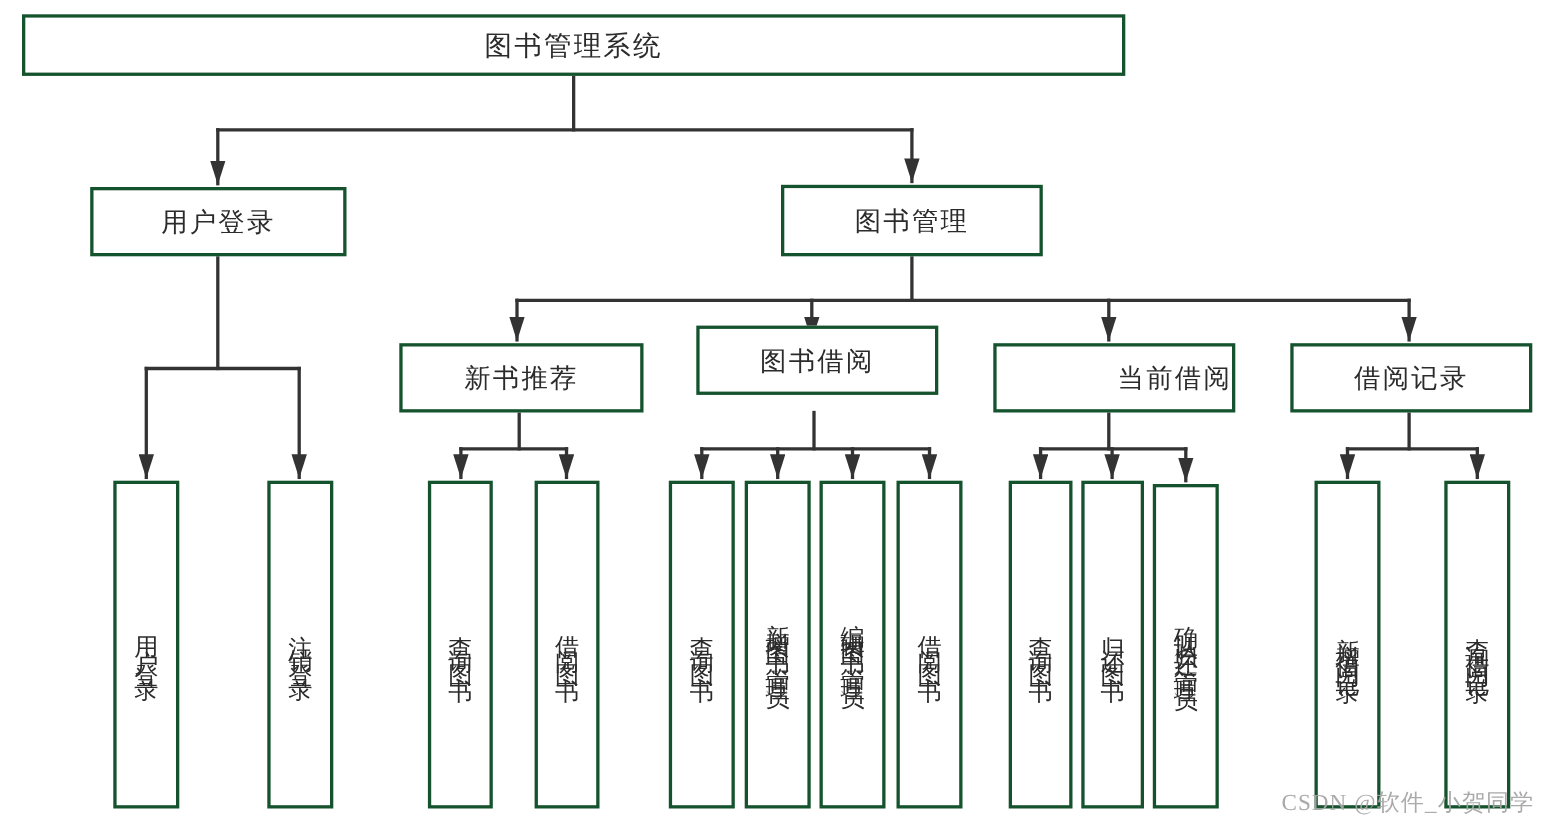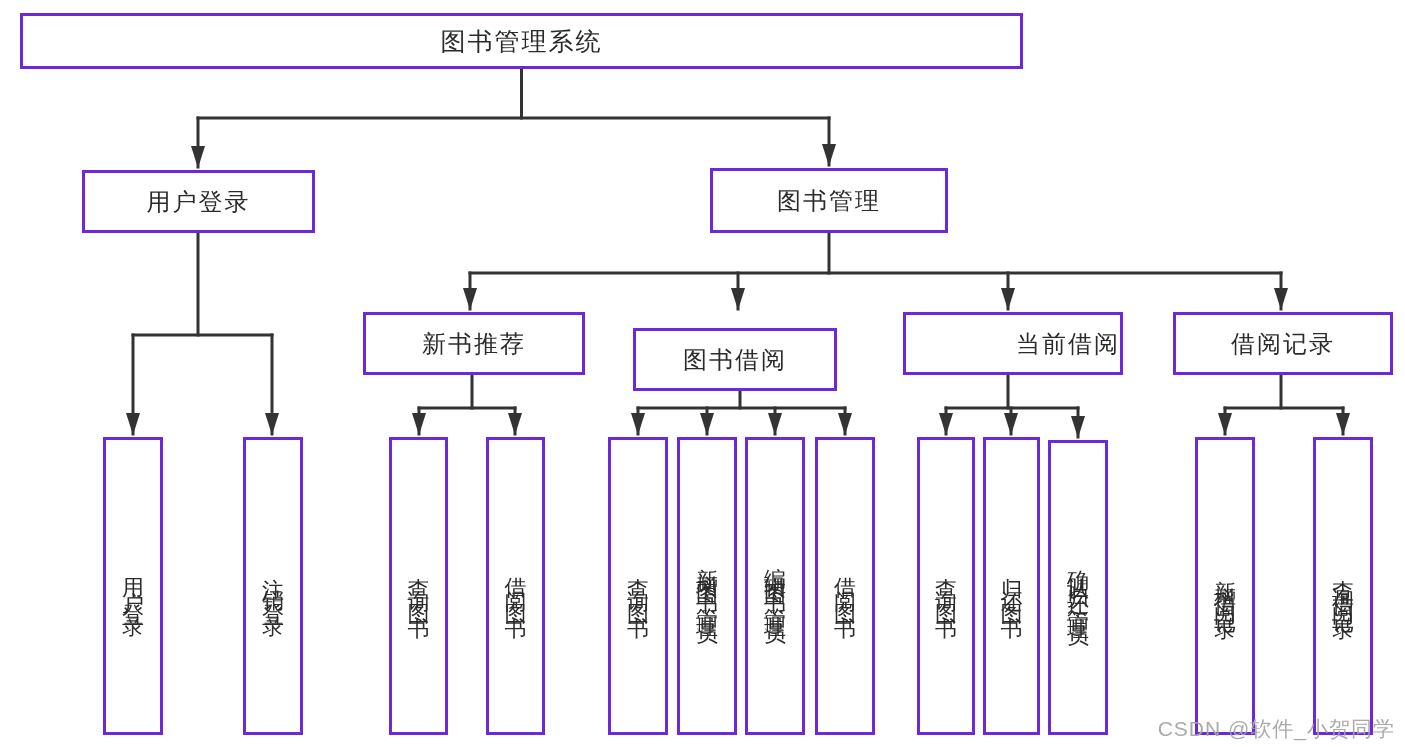--- a/index.html
+++ b/index.html
@@ -13,21 +13,21 @@
   }
   #wires {
     position: absolute;
     left: 0; top: 0;
     width: 1405px; height: 747px;
     z-index: 0;
   }
   .box {
     position: absolute;
     box-sizing: border-box;
-    border: 3px solid #6d28d9;
+    border: 3px solid #14532d;
     background: #ffffff;
     display: flex;
     align-items: center;
     justify-content: center;
     color: #2b2b2b;
     z-index: 1;
   }
   .hbox { font-size: 24px; letter-spacing: 2px; }
   .root-box { font-size: 25px; }
   .vbox { }
@@ -41,20 +41,21 @@
   }
   .vlabel.long { letter-spacing: 8px; }
   #watermark {
     position: absolute;
     right: 10px;
     bottom: 4px;
     font-size: 21px;
     color: rgba(165,165,165,0.95);
     letter-spacing: 1px;
     z-index: 3;
+    font-family: Liberation Serif, serif;
   }
 </style>
 </head>
 <body>
 
 <div id="stage">
 
   <svg id="wires" viewBox="0 0 1405 747" xmlns="http://www.w3.org/2000/svg">
     <defs>
       <marker id="arw" viewBox="0 0 22 14" refX="21" refY="7" markerWidth="22" markerHeight="14" markerUnits="userSpaceOnUse" orient="auto">
@@ -112,21 +113,21 @@
   <div class="box hbox" style="left:82px; top:170px; width:233px; height:63px;">
     <span>用户登录</span>
   </div>
   <div class="box hbox" style="left:363px; top:312px; width:222px; height:63px;">
     <span>新书推荐</span>
   </div>
 
   <div class="box hbox" style="left:710px; top:168px; width:238px; height:65px;">
     <span>图书管理</span>
   </div>
-  <div class="box hbox" style="left:633px; top:328px; width:204px; height:63px;">
+  <div class="box hbox" style="left:633px; top:296px; width:220px; height:63px;">
     <span>图书借阅</span>
   </div>
   <div class="box hbox" style="left:903px; top:312px; width:220px; height:63px;justify-content:flex-end;">
     <span>当前借阅</span>
   </div>
   <div class="box hbox" style="left:1173px; top:312px; width:220px; height:63px;">
     <span>借阅记录</span>
   </div>
 
   <div class="box vbox" style="left:103px; top:437px; width:60px; height:298px;">

